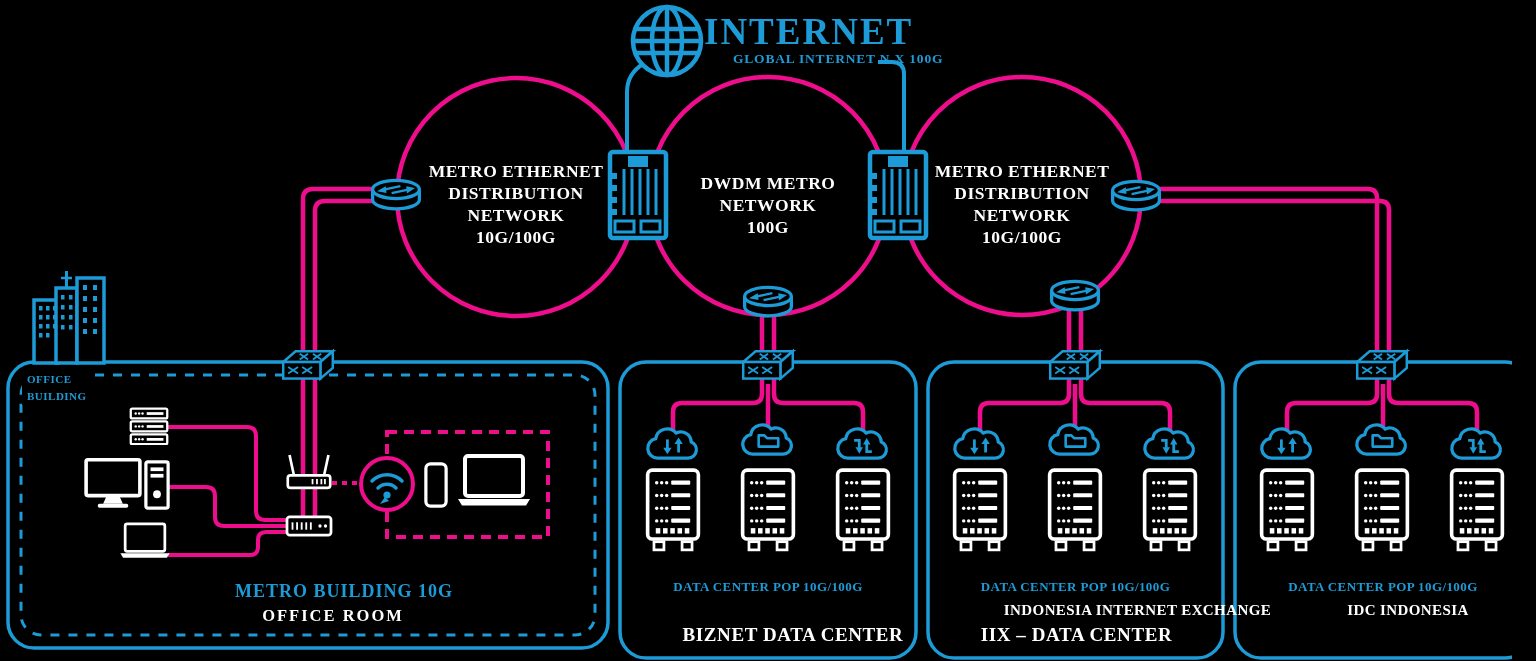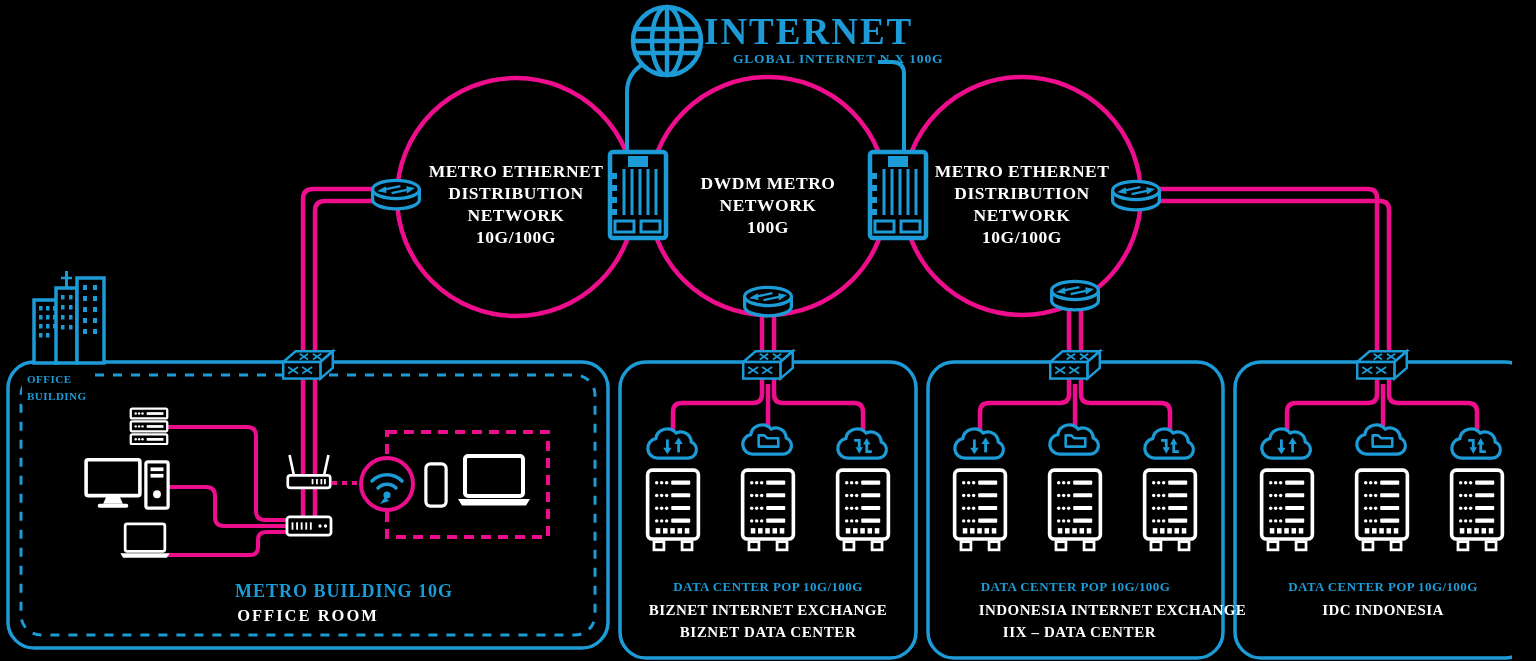--- a/index.html
+++ b/index.html
@@ -4,32 +4,32 @@
 <style>
   :root{
     --blue:#1C9BD6; --pink:#EE0D8C; --white:#FFFFFF; --background:#000000;
   }
   html,body{margin:0;padding:0;background:var(--background);}
   .stage{position:relative;width:1512px;height:661px;background:var(--background);overflow:hidden;
          font-family:Liberation Serif, serif;}
   .stage svg{position:absolute;left:0;top:0;z-index:1;}
   .lbl{position:absolute;z-index:5;font-weight:800;letter-spacing:.5px;white-space:nowrap;}
   .blue-text{color:var(--blue);}
-  .white-text{color:var(--white);}
+  .white-text{color:var(--white);margin-left:25px;}
   .internet-title{left:704px;top:10px;font-size:37px;letter-spacing:2px;}
   .internet-sub{left:733px;top:51px;font-size:13.5px;letter-spacing:.8px;}
   .ring-label{width:270px;text-align:center;font-size:17.5px;line-height:22px;color:var(--white);}
   .corner-label{left:22px;top:370px;font-size:11px;line-height:16.5px;background:var(--background);
                 padding:1px 5px;}
   .center-label{text-align:center;}
   .office-link{left:8px;top:581px;width:600px;font-size:18px;letter-spacing:1px;margin-left:36px;}
   .office-room{left:8px;top:606px;width:600px;font-size:16.5px;letter-spacing:2px;}
   .dc-pop{top:579px;font-size:13px;letter-spacing:.4px;}
   .dc-l1{top:602px;font-size:15px;letter-spacing:.4px;}
-  .dc-l2{top:624px;font-size:15px;letter-spacing:.6px;}
+  .dc-l2{top:624px;font-size:19px;letter-spacing:.6px;}
 </style>
 </head>
 <body>
 
 <div class="stage">
 
 <svg width="1536" height="661" viewBox="0 0 1536 661">
   <defs>
     <symbol id="cloud" viewBox="0 0 60 44">
       <path d="M14 36 L46 36 A9 9 0 0 0 49.5 18.7 A11 11 0 0 0 33.5 9.3 A12.5 12.5 0 0 0 11.5 15.2 A10.5 10.5 0 0 0 14 36 Z" fill="#000" stroke="#1C9BD6" stroke-width="3.5" stroke-linejoin="round"></path>
@@ -349,23 +349,22 @@
 </div>
 
 <div class="lbl corner-label blue-text">
   <div>OFFICE</div>
   <div>BUILDING</div>
 </div>
 <div class="lbl office-link center-label blue-text">METRO BUILDING 10G</div>
 <div class="lbl office-room center-label white-text">OFFICE ROOM</div>
 
 <div class="lbl dc-pop center-label blue-text" style="left:620px;width:296px">DATA CENTER POP 10G/100G</div>
-<div class="lbl dc-l1 center-label white-text" style="left:620px;width:296px">BIZNET INTERNET EXCHANGE</div>
 <div class="lbl dc-l2 center-label white-text" style="left:620px;width:296px">BIZNET DATA CENTER</div>
 
 <div class="lbl dc-pop center-label blue-text" style="left:928px;width:295px">DATA CENTER POP 10G/100G</div>
 <div class="lbl dc-l1 center-label white-text" style="left:965px;width:295px">INDONESIA INTERNET EXCHANGE</div>
-<div class="lbl dc-l2 center-label white-text" style="left:932px;width:295px">IIX – DATA CENTER</div>
+<div class="lbl dc-l2 center-label white-text" style="left:904px;width:295px">IIX – DATA CENTER</div>
 
 <div class="lbl dc-pop center-label blue-text" style="left:1235px;width:296px">DATA CENTER POP 10G/100G</div>
 <div class="lbl dc-l1 center-label white-text" style="left:1235px;width:296px">IDC INDONESIA</div>
 
 </div>
 
 </body></html>

